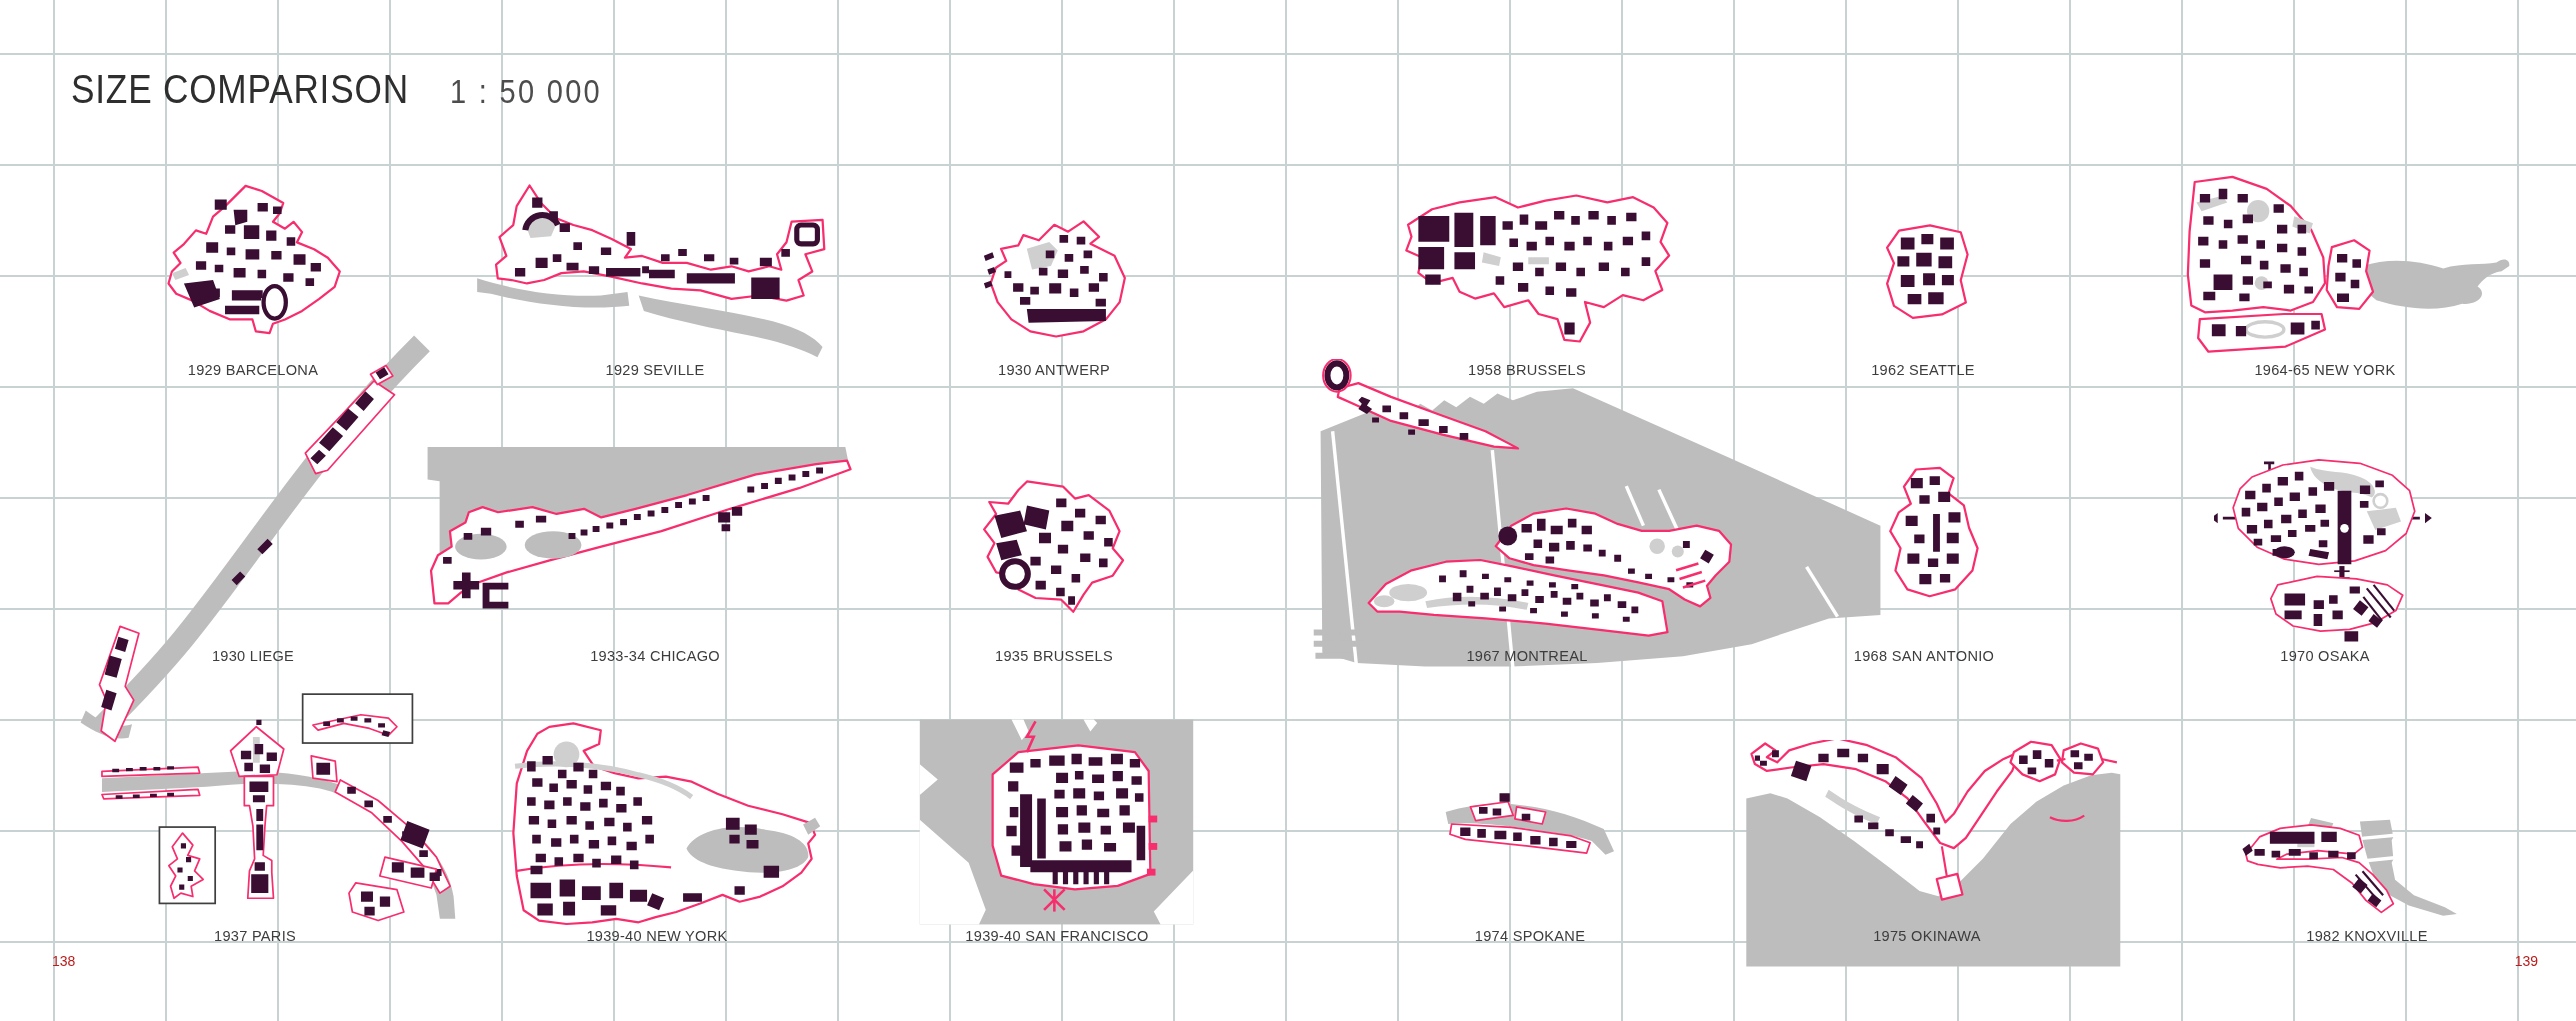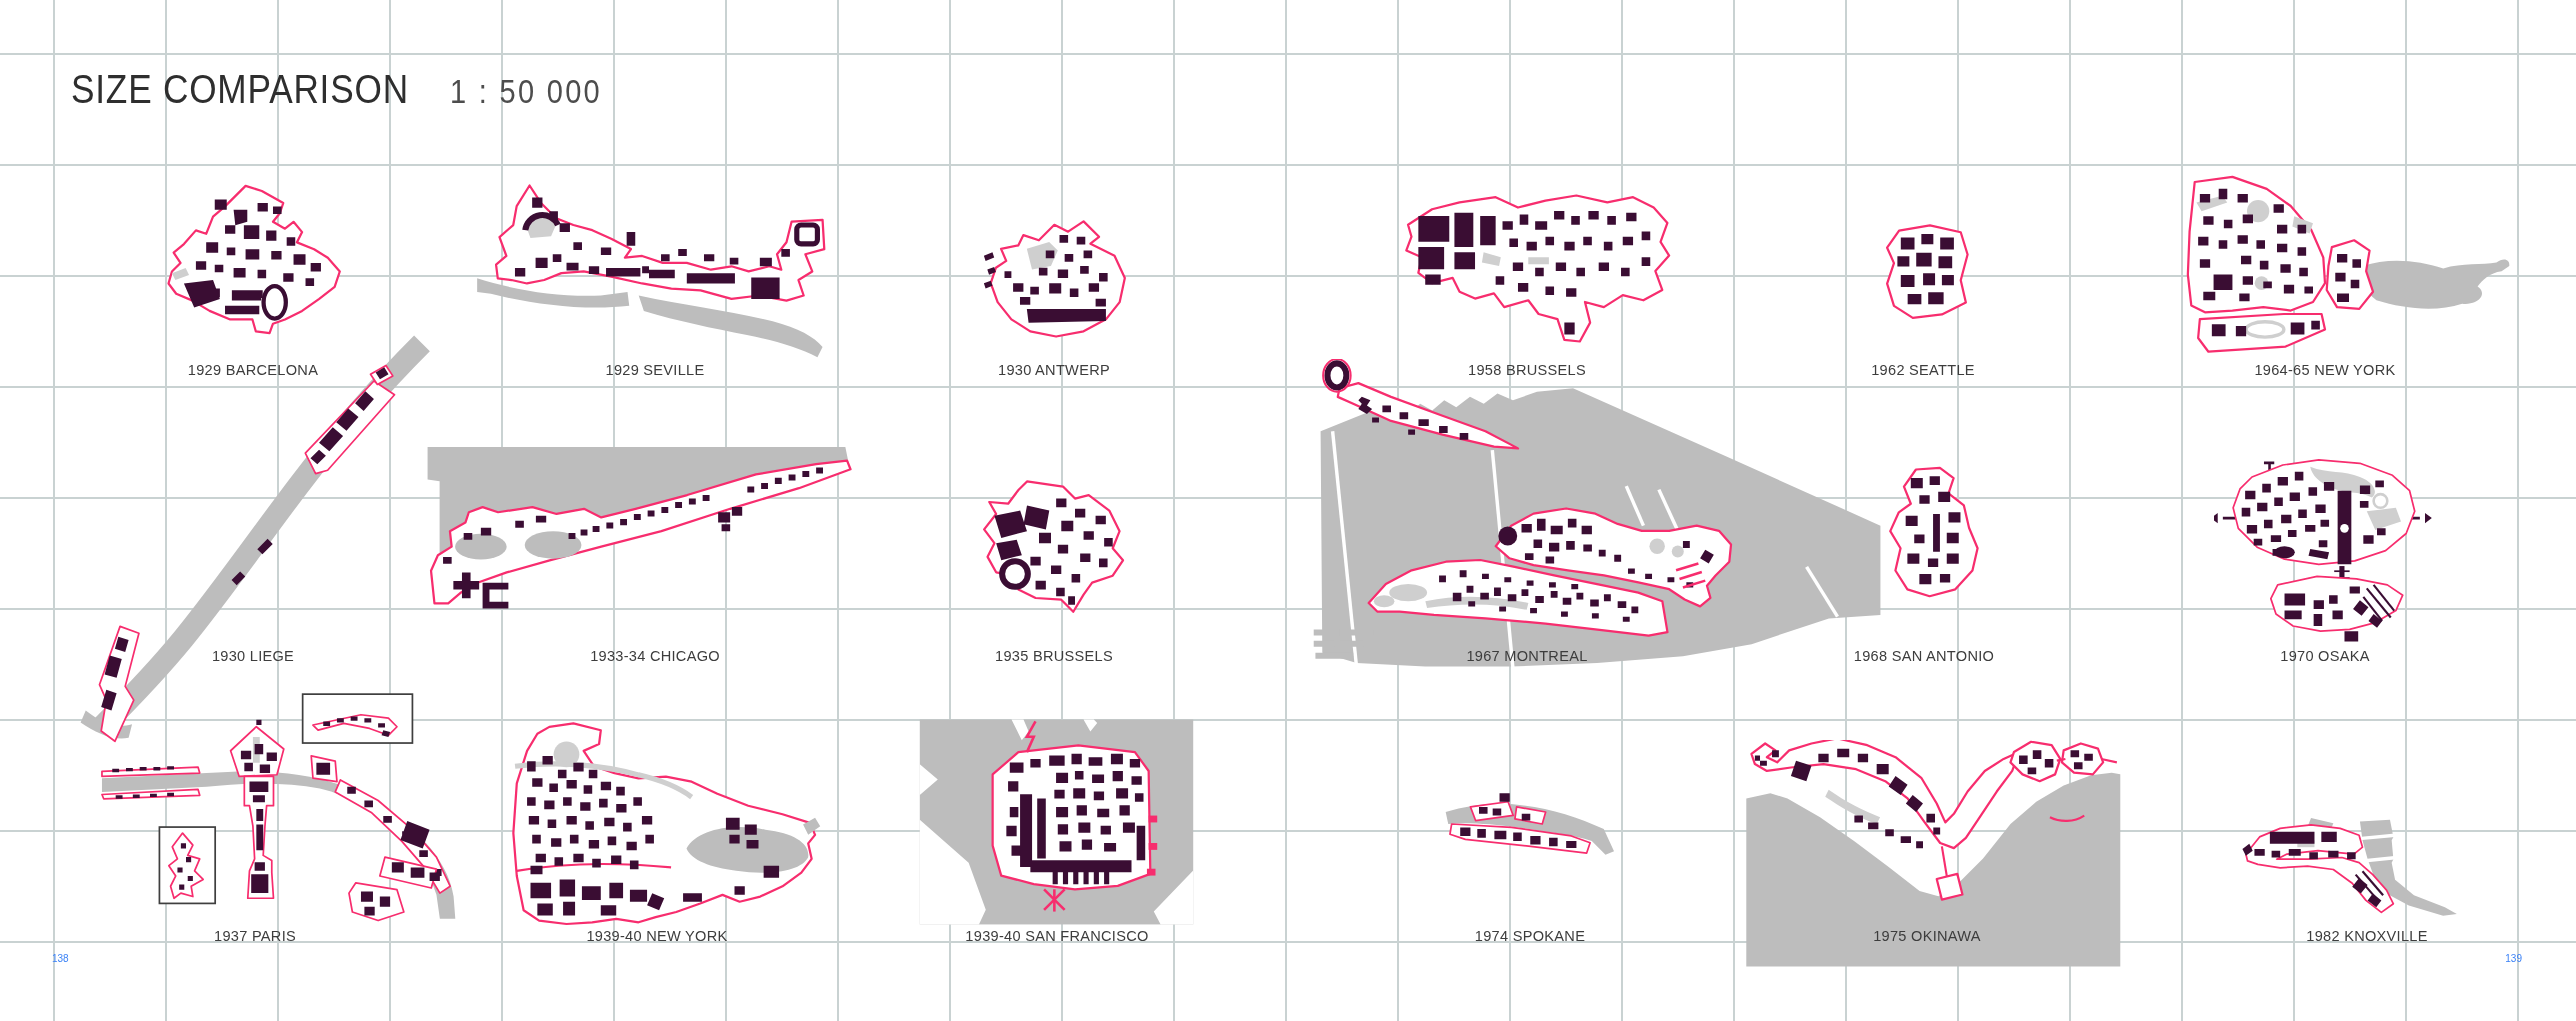--- a/index.html
+++ b/index.html
@@ -33,23 +33,23 @@
   .subtitle{
     display:inline-block;font-size:33px;color:#4d4d4d;letter-spacing:2.6px;
     transform:scaleX(0.88);transform-origin:left bottom;margin-left:-8.6px;vertical-align:baseline;
   }
   .map{position:absolute;z-index:2;}
   .map svg{display:block;width:100%;height:100%;}
   .lbl{
     position:absolute;z-index:5;width:292px;text-align:center;
     font-size:15.5px;color:#3d3d3d;letter-spacing:0.3px;transform:scaleX(0.94);
   }
-  .pagenum{position:absolute;z-index:5;font-size:10px;color:#3b82f6;}
+  .pagenum{position:absolute;z-index:5;font-size:14px;color:#b91c1c;}
   .pn-l{left:52px;top:953px;}
-  .pn-r{right:54px;top:953px;text-align:center;}
+  .pn-r{right:38px;top:953px;text-align:center;}
   
   .pk{fill:#ffffff;stroke:#f72d6e;stroke-width:2.6;stroke-linejoin:round;}
   .pk2{fill:#ffffff;stroke:#f72d6e;stroke-width:2;stroke-linejoin:round;}
   .bl{fill:#3a0d33;}
   .blr{fill:none;stroke:#3a0d33;}
   .gy{fill:#bdbdbd;}
   .gy2{fill:#cfcfcf;}
   .wt{fill:#ffffff;}
   .bx{fill:#ffffff;stroke:#3f3f3f;stroke-width:2;}
 </style>

